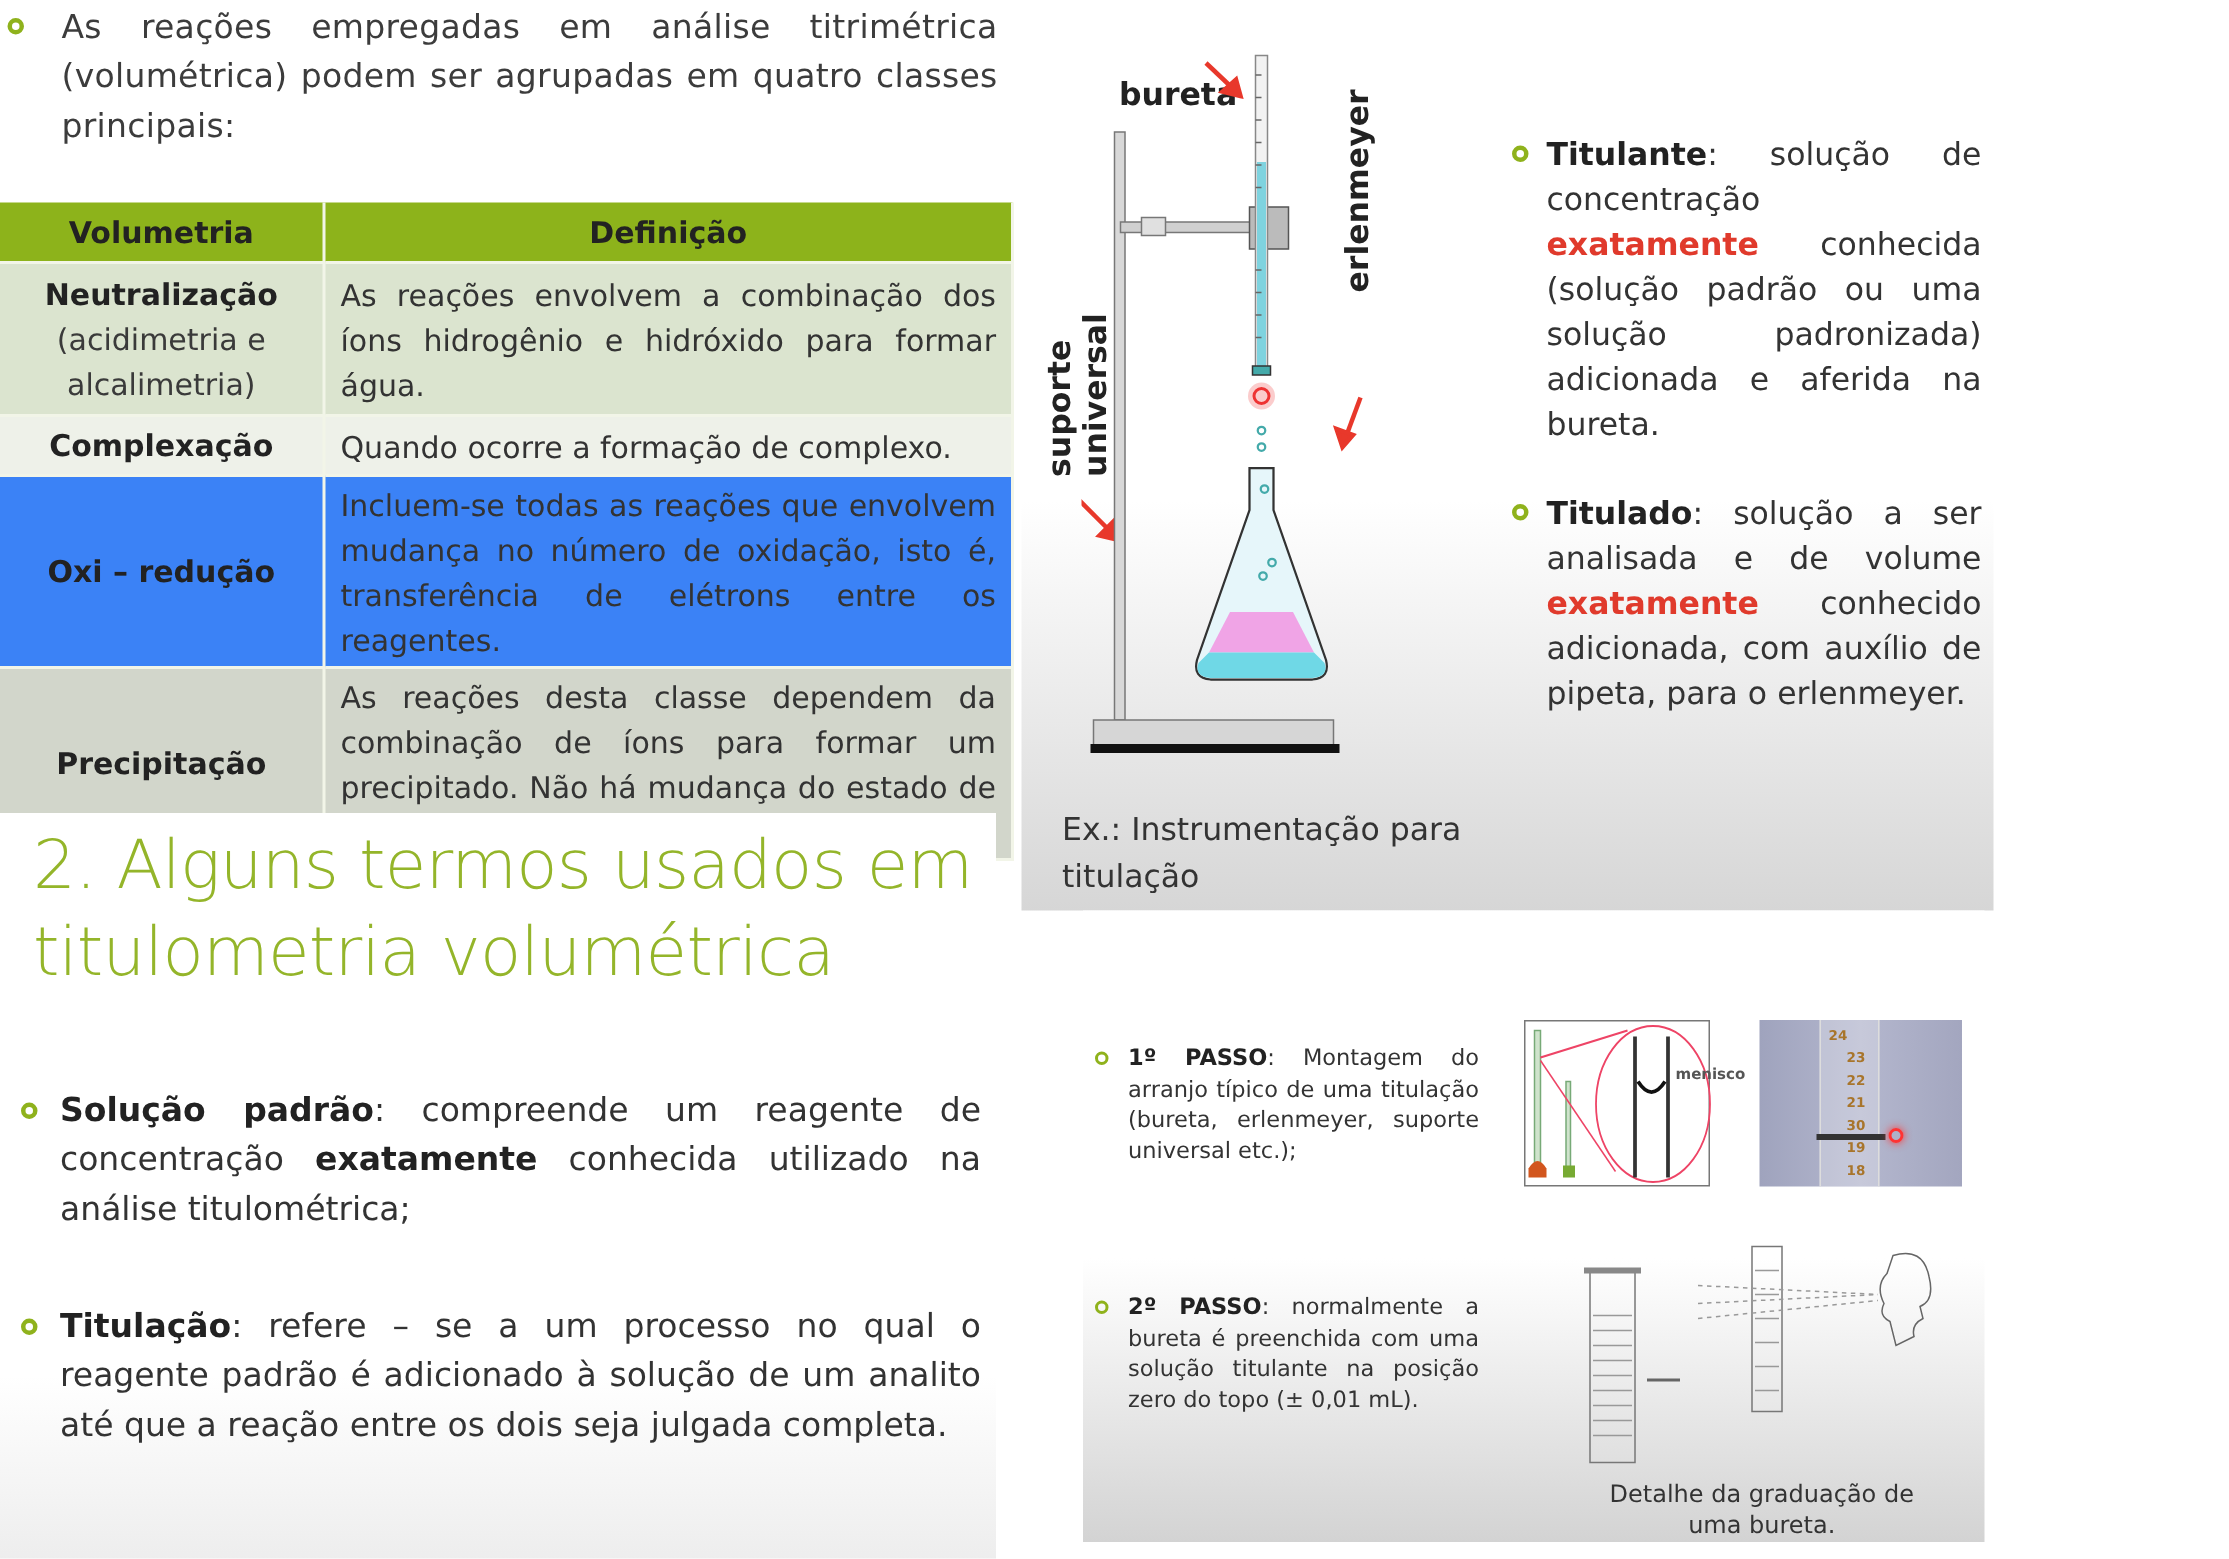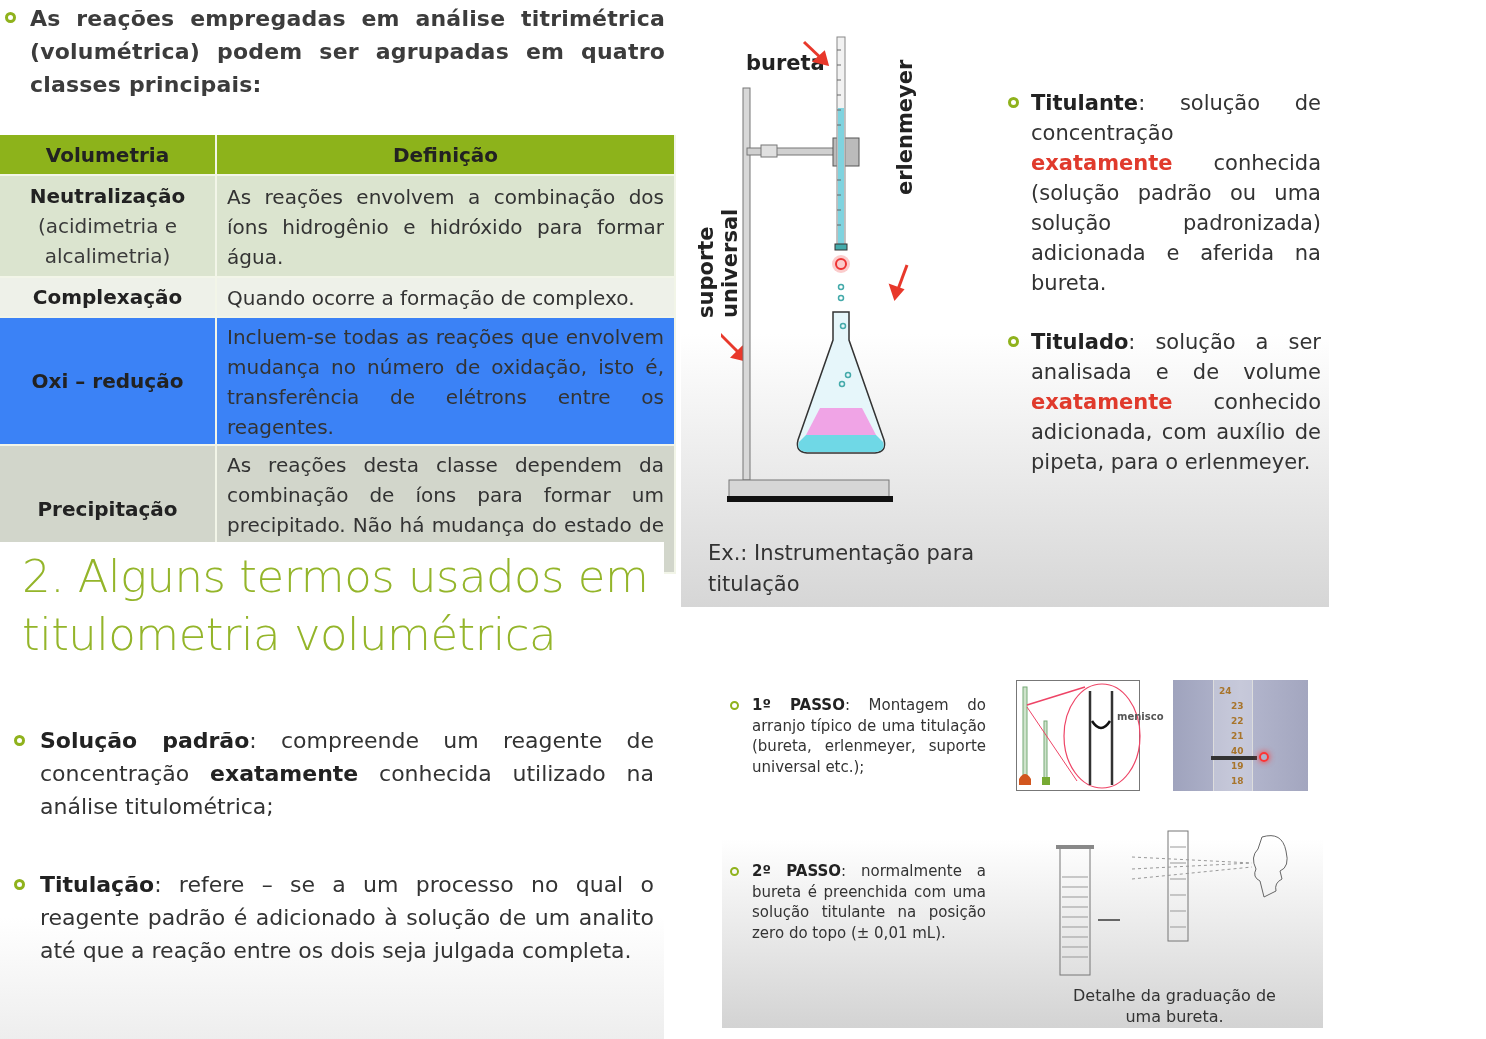--- a/index.html
+++ b/index.html
@@ -4,21 +4,21 @@
 <style>
   * { box-sizing: border-box; margin: 0; padding: 0; }
   html, body { width: 1486px; height: 1039px; background: #ffffff; overflow: hidden; }
   body { position: relative; font-family: "DejaVu Sans", sans-serif; color: #3a3a3a; }
 
   .bullet { display: inline-block; width: 11px; height: 11px; border: 3px solid #8fb21c; border-radius: 50%; position: absolute; left: 0; }
   .bullet-sm { width: 9px; height: 9px; border-width: 2.5px; }
 
   
   #panel-table { position: absolute; left: 0; top: 0; width: 676px; height: 542px; }
-  #intro { position: absolute; left: 0; top: 2px; width: 665px; font-size: 22px; line-height: 33px; letter-spacing: 0.2px; padding-left: 30px; text-align: justify; text-align-last: left; color: #3c3c3c; font-weight: 700; }
+  #intro { position: absolute; left: 0; top: 2px; width: 665px; font-size: 22px; line-height: 33px; letter-spacing: 0.2px; padding-left: 41px; text-align: justify; text-align-last: left; color: #3c3c3c; font-weight: 400; }
   #intro .bullet { top: 10px; left: 5px; }
 
   #table { position: absolute; left: 0; top: 135px; width: 676px; border-collapse: collapse; font-size: 20px; }
   #table th { background: #8db31b; color: #222; font-weight: bold; height: 40px; font-size: 20px; border-right: 2px solid #f2f5e8; border-bottom: 2px solid #f2f5e8; }
   #table td { border-right: 2px solid #f2f5e8; border-bottom: 2px solid #f2f5e8; vertical-align: middle; }
   #table td.term { width: 216px; text-align: center; color: #222; font-weight: bold; font-size: 20px; line-height: 30px; }
   #table td.term .sub { font-weight: normal; color: #3a3a3a; display: block; }
   #table td.def { padding: 4px 10px 2px 10px; text-align: justify; text-align-last: left; line-height: 30px; font-size: 20px; color: #333; }
   #table tr.r1 td { background: #dbe4cf; height: 102px; }
   #table tr.r2 td { background: #eef1e9; height: 40px; }
@@ -214,21 +214,21 @@
     <span style="position:absolute;left:100px;top:30px;font-size:10px;font-weight:bold;color:#555;">menisco</span>
   </div>
 
   <div id="img-photo">
     <div style="position:absolute;left:40px;top:0;width:40px;height:111px;background:rgba(255,255,255,0.25);border-left:1px solid #ddd;border-right:1px solid #ddd;"></div>
     <div style="position:absolute;left:46px;top:4px;font-size:9px;line-height:15px;color:#a8752b;font-weight:bold;">
       <div>24</div>
       <div style="padding-left:12px">23</div>
       <div style="padding-left:12px">22</div>
       <div style="padding-left:12px">21</div>
-      <div style="padding-left:12px">40</div>
+      <div style="padding-left:12px">30</div>
       <div style="padding-left:12px">19</div>
       <div style="padding-left:12px">18</div>
     </div>
     <div style="position:absolute;left:38px;top:76px;width:46px;height:4px;background:#333;"></div>
     <div style="position:absolute;left:86px;top:72px;width:10px;height:10px;border-radius:50%;border:2px solid #f33;box-shadow:0 0 6px #f33;"></div>
   </div>
 
   <p class="step" id="step-2">
     <span class="bullet bullet-sm"></span>
     <b>2º PASSO</b><span>: normalmente a bureta é preenchida com uma solução titulante na posição zero do topo (± 0,01 mL).</span>

